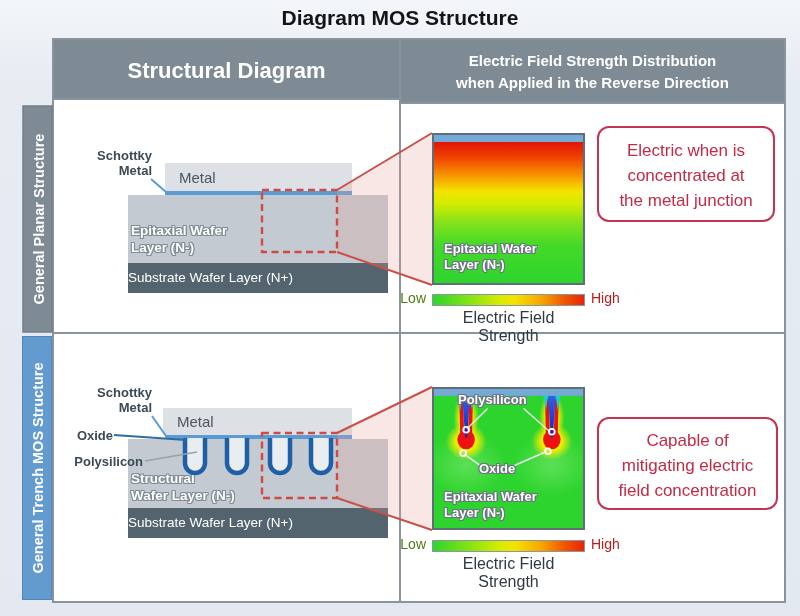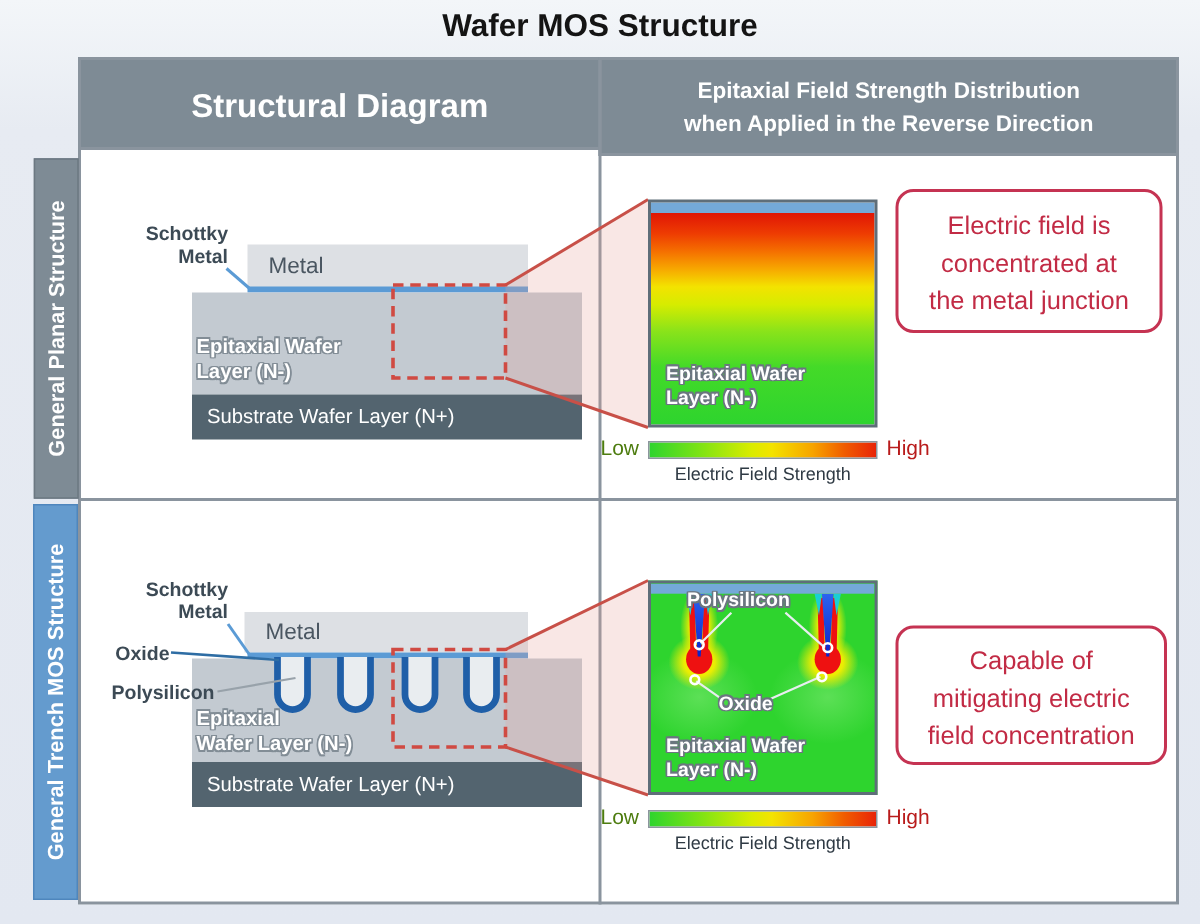--- a/index.html
+++ b/index.html
@@ -19,21 +19,21 @@
   #vline{left:399px;top:38px;width:2px;height:565px;background:var(--cell_border);z-index:2;}
   #hline1{left:52px;top:332px;width:734px;height:2px;background:var(--cell_border);z-index:2;}
   .vlabel{color:#fff;font-weight:bold;font-size:14.5px;text-align:center;line-height:30px;transform:rotate(-90deg);z-index:2;box-sizing:border-box;}
   #rowlabel1{left:-76px;top:204px;width:227px;height:30px;background:var(--header_gray);border:1px solid #6c7882;}
   #rowlabel2{left:-95px;top:453px;width:264px;height:30px;background:var(--row2_blue);border:1px solid #4e86bd;}
 
   
   .metal-block{background:var(--metal_gray);z-index:2;font-size:15px;color:#4a5661;line-height:29px;padding-left:14px;box-sizing:border-box;}
   .schottky-line{background:var(--schottky_blue);z-index:2;}
   .epi-block{background:var(--epitaxial_gray);z-index:2;}
-  .sub-block{background:var(--substrate_gray);z-index:2;color:#fff;font-size:13.5px;line-height:30px;padding-left:10px;box-sizing:border-box;}
+  .sub-block{background:var(--substrate_gray);z-index:2;color:#fff;font-size:13.5px;line-height:30px;box-sizing:border-box;}
   .ptr-label{font-size:13px;color:var(--label_dark);line-height:15px;z-index:2;font-weight:bold;}
   .outlined{color:#fff;font-weight:bold;
     text-shadow:-1px -1px 0 #828d96,1px -1px 0 #828d96,-1px 1px 0 #828d96,1px 1px 0 #828d96,0 -1px 0 #828d96,0 1px 0 #828d96,-1px 0 0 #828d96,1px 0 0 #828d96;}
   .map-outlined{color:#fff;font-weight:bold;
     text-shadow:-1px -1px 0 #6b7680,1px -1px 0 #6b7680,-1px 1px 0 #6b7680,1px 1px 0 #6b7680,0 -1px 0 #6b7680,0 1px 0 #6b7680,-1px 0 0 #6b7680,1px 0 0 #6b7680;}
   .epi-label{font-size:13.5px;line-height:17px;z-index:3;}
 
   
   .fmap{border:2px solid #5f6e79;box-sizing:border-box;z-index:4;}
   #r1map{left:432px;top:133px;width:153px;height:152px;
@@ -45,75 +45,75 @@
   #r2map .map-poly{position:absolute;left:24px;top:3px;font-size:13px;}
   #r2map .map-oxide{position:absolute;left:45px;top:72px;font-size:13px;}
 
   
   .cbar{left:432px;width:153px;height:12px;border:1px solid #8c969e;box-sizing:border-box;z-index:4;
     background:linear-gradient(90deg,#2ed42e 0%,#7ce315 22%,#d9ec00 45%,#f3e300 54%,#f7a400 72%,#f05c00 86%,#e82408 100%);}
   #cbar1{top:294px;} #cbar2{top:540px;}
   .lg-low{left:392px;width:34px;text-align:right;font-size:14px;color:#4d7c0f;z-index:4;}
   .lg-high{left:591px;width:44px;font-size:14px;color:#b91c1c;z-index:4;}
   #low1,#high1{top:290px;} #low2,#high2{top:536px;}
-  .lg-cap{left:432px;width:153px;text-align:center;font-size:12px;color:#2f3a44;z-index:4;}
+  .lg-cap{left:432px;width:153px;text-align:center;font-size:16px;color:#2f3a44;z-index:4;}
   #cap1{top:309px;} #cap2{top:555px;}
 
   
   .callout{background:#fff;border:2.5px solid #c53352;border-radius:12px;box-sizing:border-box;
     color:var(--callout_red);font-size:17px;line-height:25px;text-align:center;z-index:4;}
   #callout1{left:597px;top:126px;width:178px;height:96px;padding-top:10px;}
   #callout2{left:597px;top:417px;width:181px;height:93px;padding-top:9px;}
 
   #overlay{left:0;top:0;z-index:3;pointer-events:none;}
   svg{display:block;}
 </style>
 </head>
 <body>
 
-<div class="abs" id="title">Wafer MOS Structure</div>
+<div class="abs" id="title">Diagram MOS Structure</div>
 
 <div class="abs" id="tableBody"></div>
 <div class="abs hdr" id="hdr1">Structural Diagram</div>
-<div class="abs hdr pre" id="hdr2">Epitaxial Field Strength Distribution
+<div class="abs hdr pre" id="hdr2">Electric Field Strength Distribution
 when Applied in the Reverse Direction</div>
 <div class="abs" id="vline"></div>
 <div class="abs" id="hline1"></div>
 <div class="abs vlabel" id="rowlabel1">General Planar Structure</div>
 <div class="abs vlabel" id="rowlabel2">General Trench MOS Structure</div>
 
 <div class="abs metal-block" style="left:165px;top:163px;width:187px;height:29px;"><span>Metal</span></div>
 <div class="abs schottky-line" style="left:165px;top:191px;width:187px;height:4px;"></div>
 <div class="abs epi-block" style="left:128px;top:195px;width:260px;height:68px;"></div>
 <div class="abs sub-block" style="left:128px;top:263px;width:260px;height:30px;"><span>Substrate Wafer Layer (N+)</span></div>
 <div class="abs epi-label outlined pre" style="left:131px;top:222px;">Epitaxial Wafer
 Layer (N-)</div>
 <div class="abs ptr-label pre" style="left:70px;top:148px;width:82px;text-align:right;">Schottky
 Metal</div>
 
 <div class="abs metal-block" style="left:163px;top:408px;width:189px;height:27px;line-height:27px;"><span>Metal</span></div>
 <div class="abs schottky-line" style="left:165px;top:435px;width:187px;height:4px;"></div>
 <div class="abs epi-block" style="left:128px;top:439px;width:260px;height:69px;"></div>
 <div class="abs sub-block" style="left:128px;top:508px;width:260px;height:30px;"><span>Substrate Wafer Layer (N+)</span></div>
-<div class="abs epi-label outlined pre" style="left:131px;top:470px;">Epitaxial
+<div class="abs epi-label outlined pre" style="left:131px;top:470px;">Structural
 Wafer Layer (N-)</div>
 <div class="abs ptr-label pre" style="left:70px;top:385px;width:82px;text-align:right;">Schottky
 Metal</div>
 <div class="abs ptr-label" style="left:40px;top:428px;width:73px;text-align:right;">Oxide</div>
 <div class="abs ptr-label" style="left:45px;top:454px;width:98px;text-align:right;">Polysilicon</div>
 
 <div class="abs fmap" id="r1map">
   <div class="map-epi map-outlined pre">Epitaxial Wafer
 Layer (N-)</div>
 </div>
 <div class="abs lg-low" id="low1">Low</div>
 <div class="abs cbar" id="cbar1"></div>
 <div class="abs lg-high" id="high1">High</div>
 <div class="abs lg-cap" id="cap1">Electric Field Strength</div>
-<div class="abs callout pre" id="callout1">Electric field is
+<div class="abs callout pre" id="callout1">Electric when is
 concentrated at
 the metal junction</div>
 
 <div class="abs fmap" id="r2map">
   <svg width="149" height="139" viewBox="0 0 153 143" preserveAspectRatio="none">
     <defs>
       <radialGradient id="halo">
           <stop offset="0%" stop-color="#f8f300"></stop>
           <stop offset="50%" stop-color="#f4ee00" stop-opacity="0.95"></stop>
           <stop offset="100%" stop-color="#f4ee00" stop-opacity="0"></stop>

